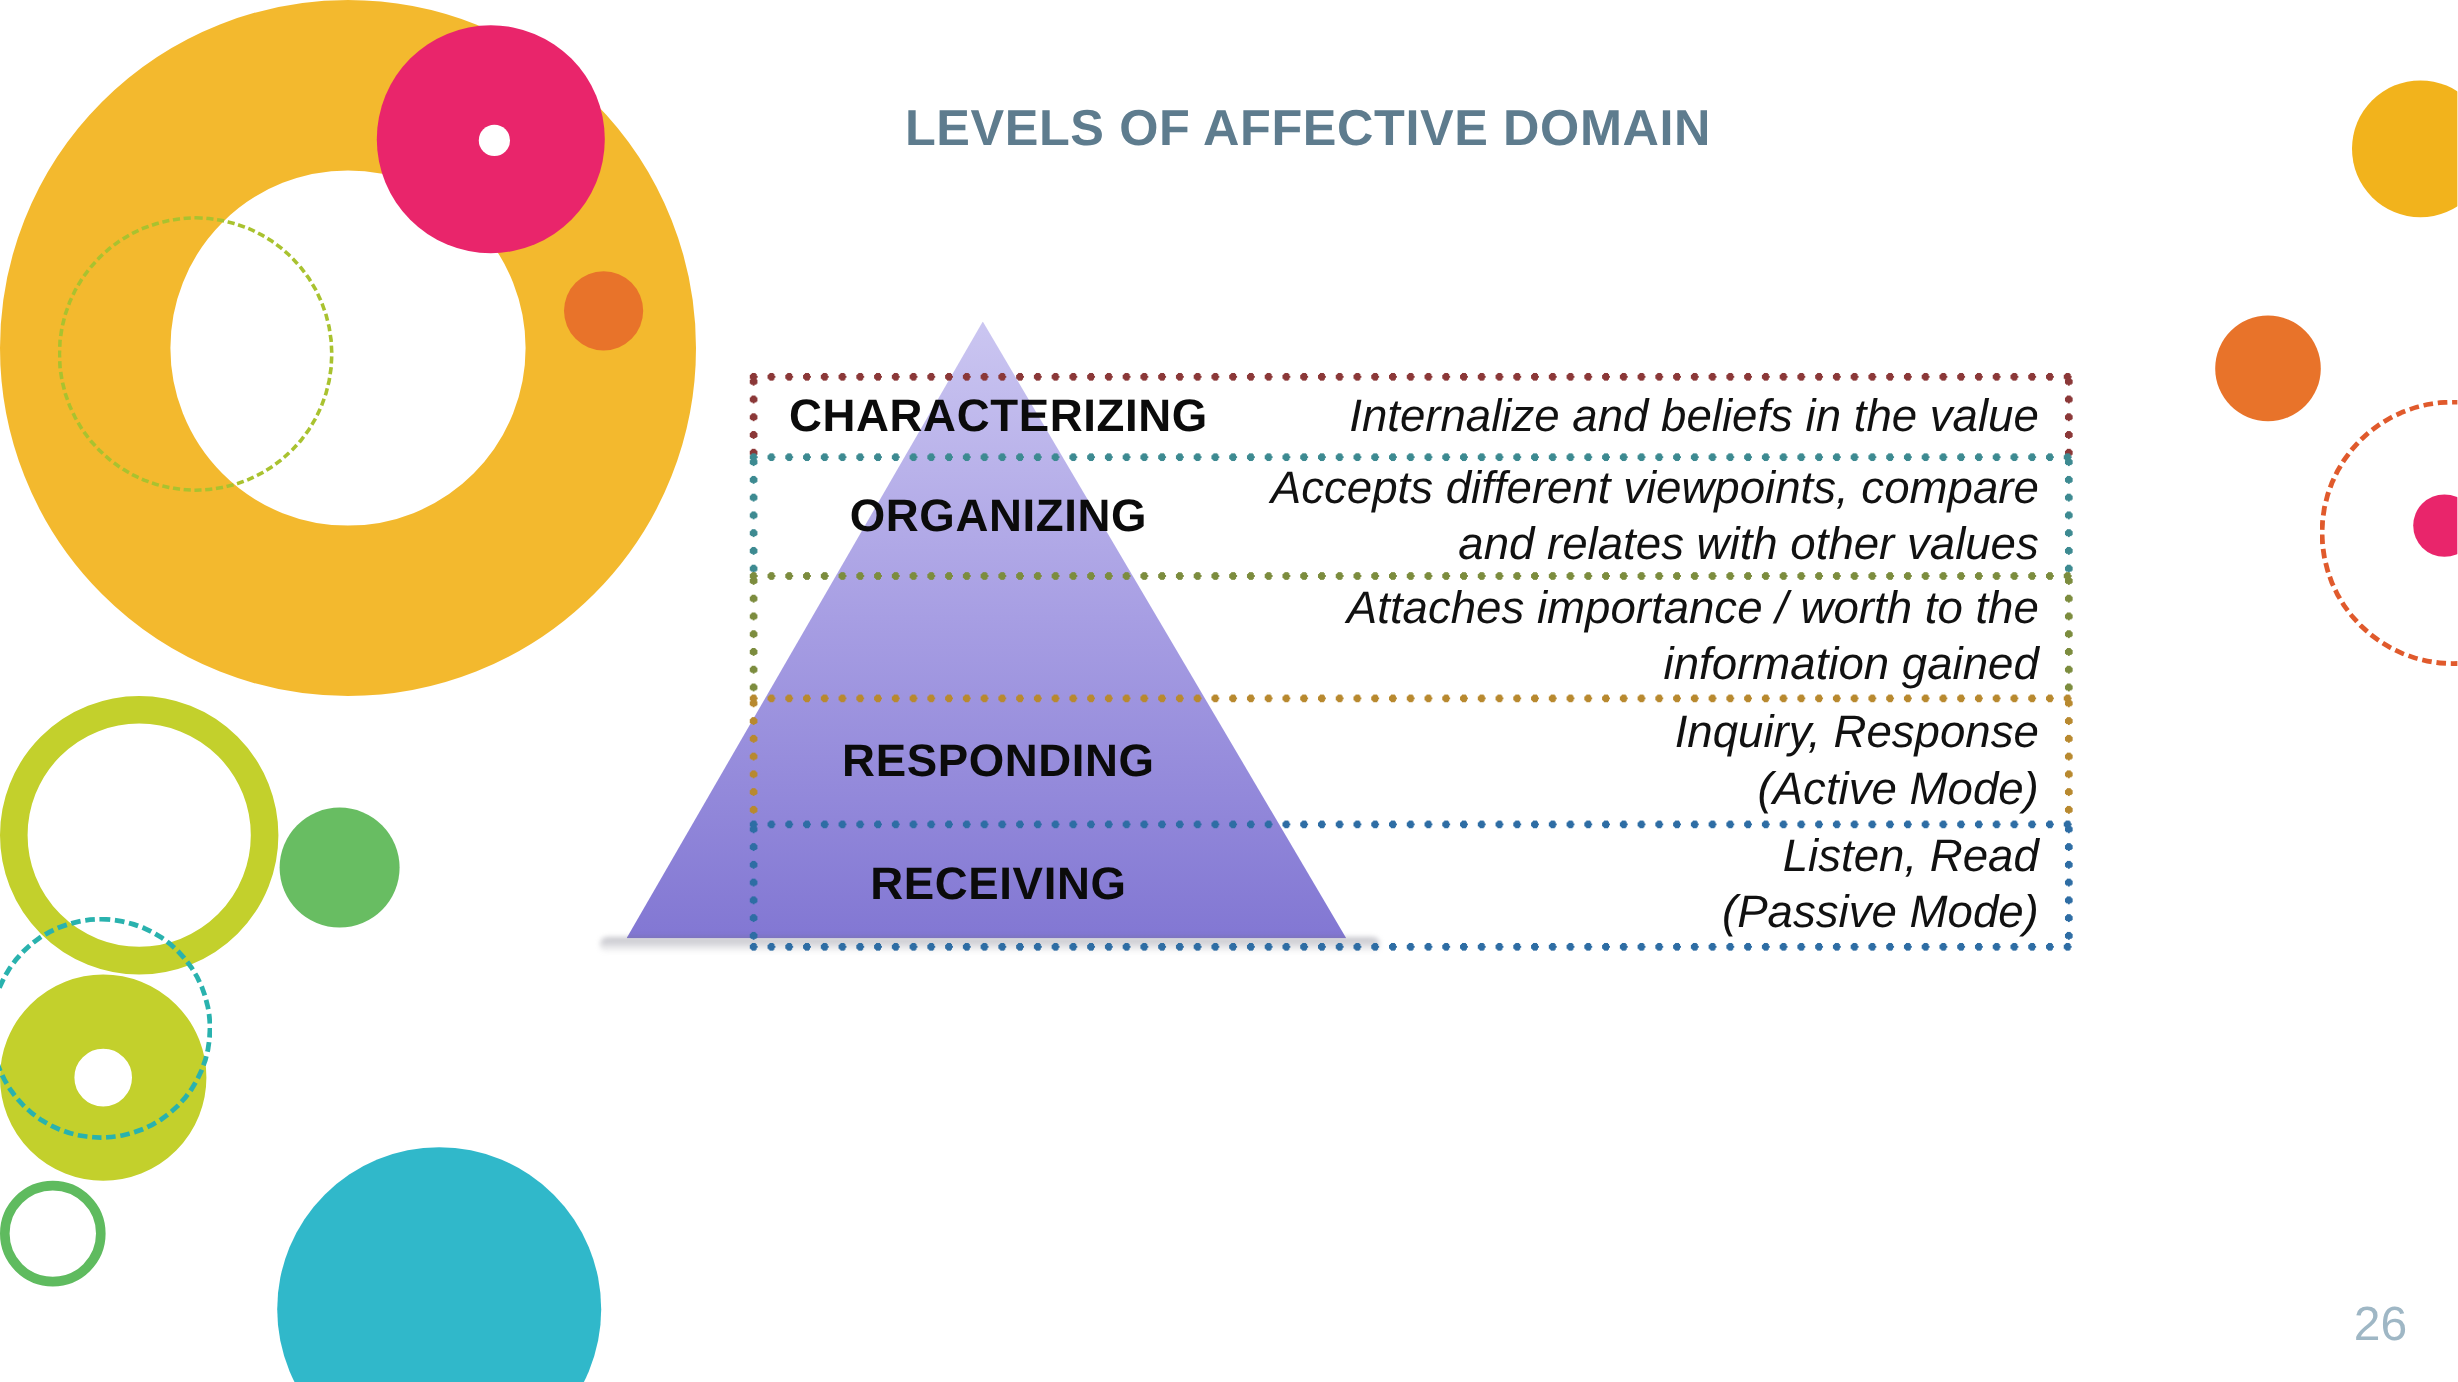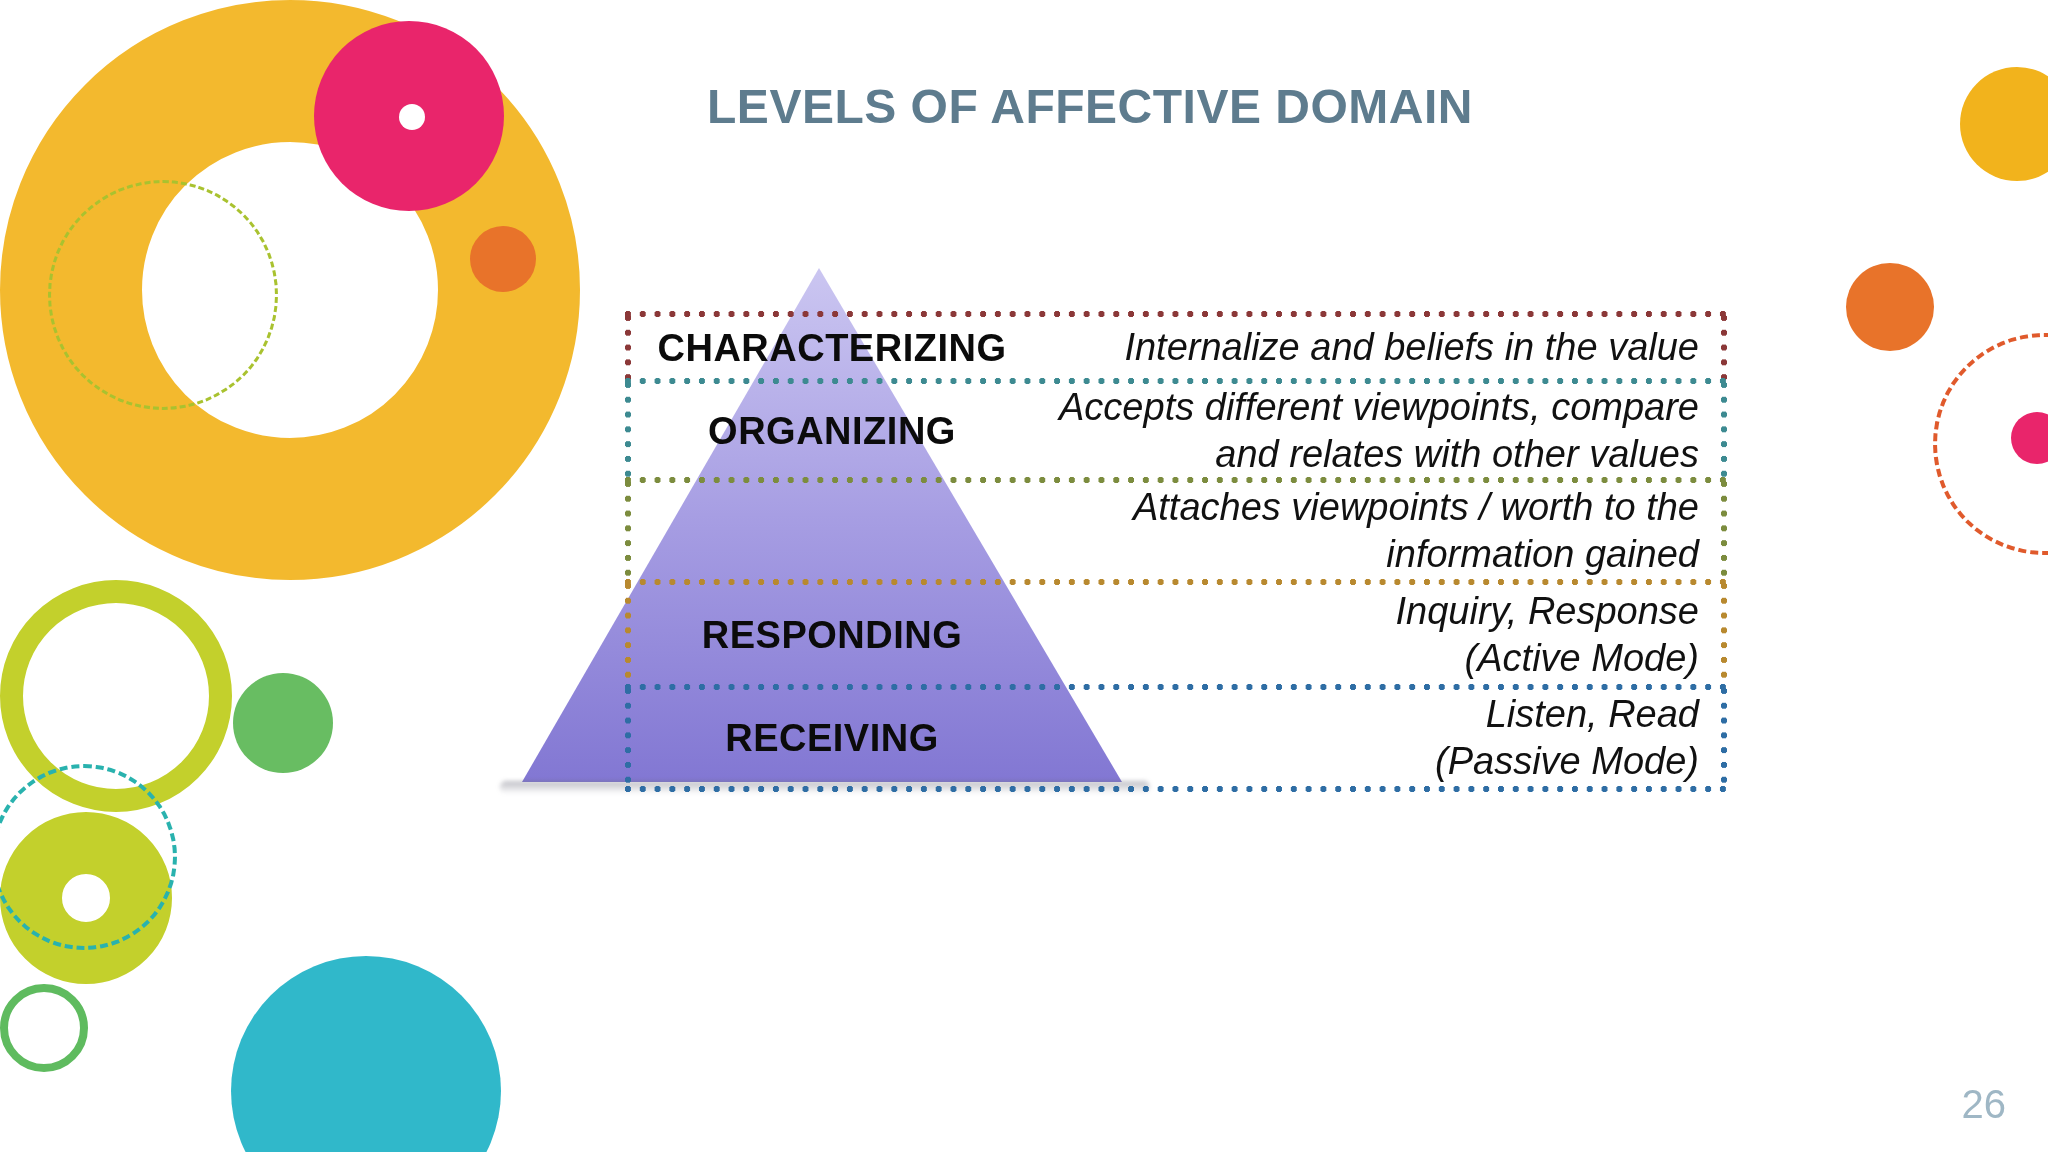--- a/index.html
+++ b/index.html
@@ -28,21 +28,21 @@
   #yellow-circle-tr{left:1960px;top:67px;width:114px;height:114px;background:var(--yellow);}
   #green-ring{left:1922px;top:139px;width:72px;height:72px;
     border:8px solid var(--green_ring);border-radius:50%;box-sizing:content-box;}
   #orange-circle-right{left:1846px;top:263px;width:88px;height:88px;background:var(--orange);}
   #orange-dashed-circle{left:1933px;top:333px;width:214px;height:214px;
     border:4px dashed var(--orange_dashed);}
   #pink-circle-small{left:2011px;top:412px;width:52px;height:52px;background:var(--pink);}
 
   
   #title{position:absolute;left:660px;top:76px;width:860px;text-align:center;
-    color:var(--title);font-size:48px;font-weight:700;line-height:61px;letter-spacing:0.5px;}
+    color:var(--title);font-size:42px;font-weight:700;line-height:61px;letter-spacing:0.5px;}
 
   
   #pyramid{position:absolute;left:522px;top:268px;width:600px;height:514px;
     background:linear-gradient(180deg,var(--purple_top) 0%,#a79ee3 48%,var(--purple_bottom) 100%);
     clip-path:polygon(49.5% 0,100% 100%,0 100%);z-index:1;}
   #pyramid-shadow{position:absolute;left:500px;top:781px;width:650px;height:13px;
     background:linear-gradient(180deg,rgba(110,110,125,0.45),rgba(110,110,125,0));
     filter:blur(2px);z-index:1;border-radius:6px;}
 
   
@@ -110,21 +110,21 @@
     <span class="edge et"></span>
     <span class="edge el"></span>
     <span class="edge er"></span>
     <div class="row-label">ORGANIZING</div>
     <div class="row-desc"><span>Accepts different viewpoints, compare</span><br><span>and relates with other values</span></div>
   </div>
       <div class="row" style="--c: #7c8c3e; height: 102px;">
     <span class="edge et"></span>
     <span class="edge el"></span>
     <span class="edge er"></span>
-    <div class="row-desc"><span>Attaches viewpoints / worth to the</span><br><span>information gained</span></div>
+    <div class="row-desc"><span>Attaches importance / worth to the</span><br><span>information gained</span></div>
   </div>
       <div class="row" style="--c: #b8892f; height: 105px; text-decoration: underline;">
     <span class="edge et"></span>
     <span class="edge el"></span>
     <span class="edge er"></span>
     <div class="row-label">RESPONDING</div>
     <div class="row-desc"><span>Inquiry, Response</span><br><span>(Active Mode)</span></div>
   </div>
       <div class="row" style="--c: #2e6da4; height: 102px;">
     <span class="edge et"></span>

